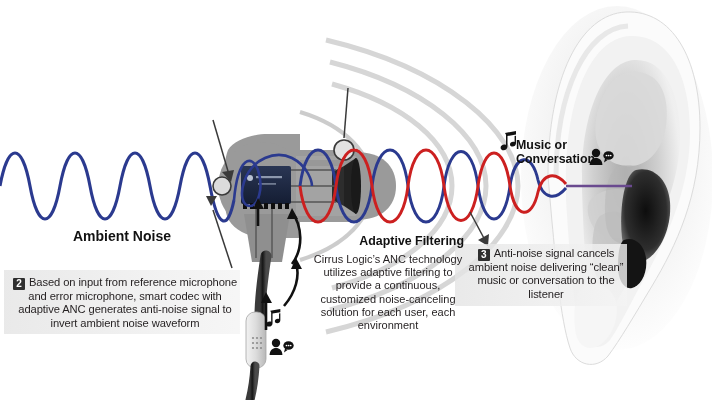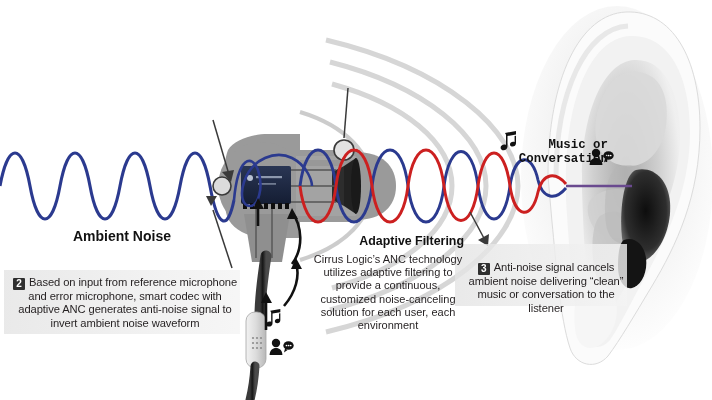--- a/index.html
+++ b/index.html
@@ -26,32 +26,32 @@
     vertical-align:-1px;margin-right:4px;border-radius:1px;
   }
 
   #callout-1{left:72px;top:86px;width:160px;text-align:center;}
   #callout-1 .l2{display:block;}
 
   #callout-4{left:318px;top:28px;width:170px;text-align:center;}
 
   #callout-2{left:6px;top:272px;width:232px;text-align:center;padding:4px 3px 5px;}
 
-  #callout-3{left:458px;top:257px;width:168px;text-align:center;padding:4px 4px 6px;}
+  #callout-3{left:458px;top:243px;width:168px;text-align:center;padding:4px 4px 6px;}
 
   #ambient-label{left:42px;top:228px;width:160px;text-align:center;
     font-weight:bold;font-size:14px;color:#111;}
 
   #adaptive-block{left:312px;top:234px;width:152px;}
   #adaptive-block .title{font-weight:bold;font-size:12.4px;color:#111;
     line-height:15px;margin-bottom:4px;text-align:right;}
   #adaptive-block .body{font-size:11px;line-height:13.2px;text-align:center;}
 
-  #music-label{left:516px;top:138px;width:92px;text-align:right;
-    font-weight:bold;font-size:12.4px;line-height:14px;color:#111;font-family:Liberation Mono, monospace;}
+  #music-label{left:516px;top:138px;width:92px;text-align:left;
+    font-weight:bold;font-size:12.4px;line-height:14px;color:#111;}
   #music-note{left:496px;top:130px;}
   #person-chat{left:588px;top:148px;}
 
   #bud-note{left:262px;top:308px;}
   #bud-person{left:268px;top:338px;}
 </style>
 </head>
 <body>
 
 <div id="stage">

